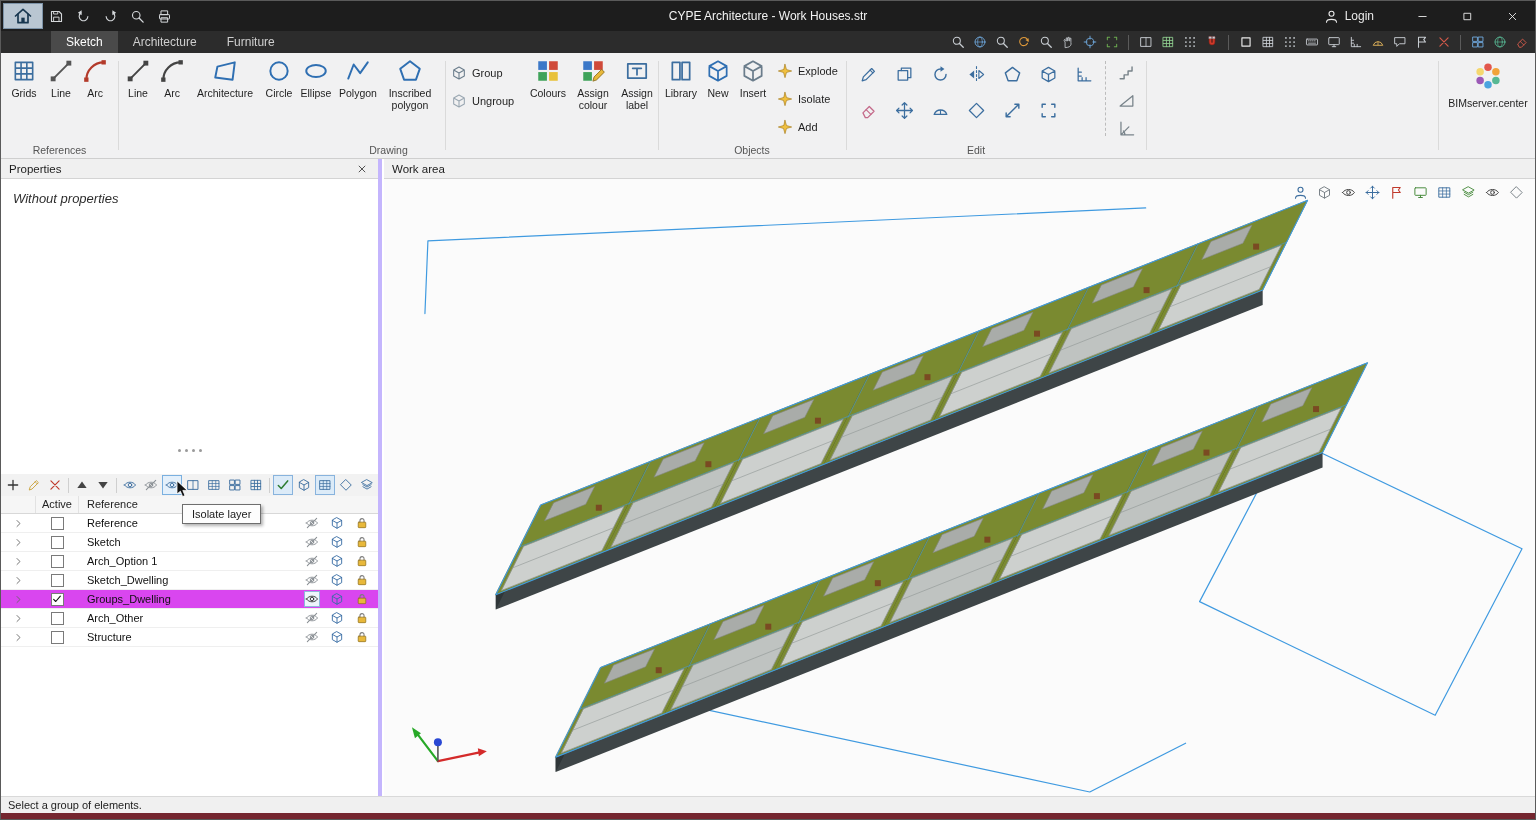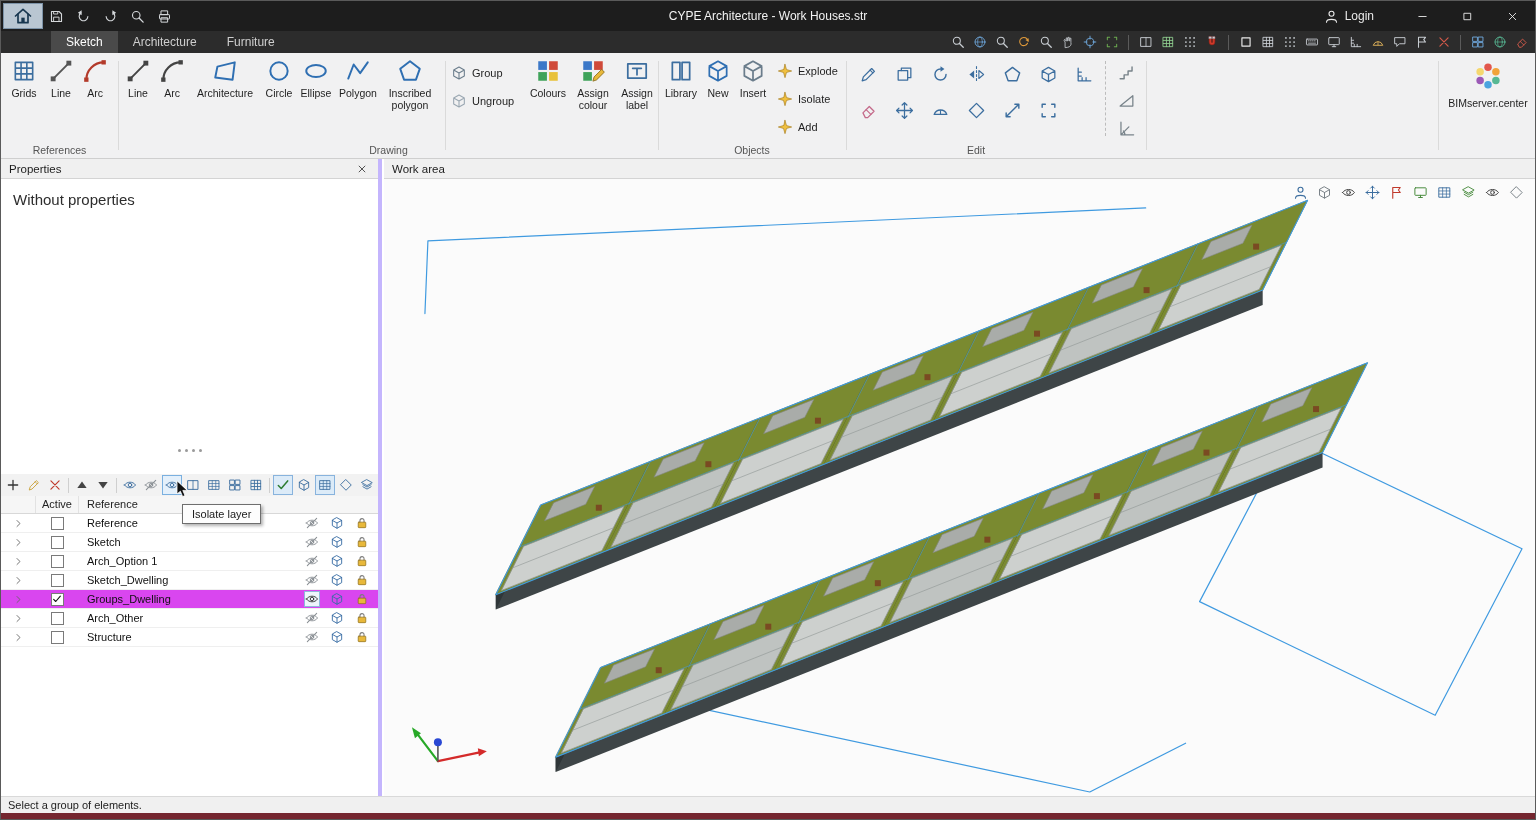--- a/index.html
+++ b/index.html
@@ -43,21 +43,21 @@
 .ebtn svg{width:19px;height:19px}
 .edit-colsep{position:absolute;top:8px;bottom:22px;border-left:1px dashed #bcbcbc}
 .bimbtn{position:absolute;left:1440px;top:0;width:94px;height:100%;display:flex;flex-direction:column;align-items:center;padding-top:8px;gap:6px;font-size:10.5px;color:#1f1f1f}
 .bimbtn svg{width:30px;height:30px}
 
 
 .leftpanel{position:absolute;left:0;top:158px;width:381px;bottom:23px;background:#fff;border-right:4px solid #c4b5fd}
 .panel-h{height:20px;background:#f0f0f0;border-bottom:1px solid #d4d4d4;display:flex;align-items:center;font-size:11.5px;color:#1d1d1d;padding:0 8px}
 .panel-h .close{margin-left:auto;color:#333;width:16px;height:16px;display:flex;align-items:center;justify-content:center}
 .panel-h .close svg{width:10px;height:10px}
-.props-empty{position:absolute;left:12px;top:32px;font-size:15px;color:#2d2d2d}
+.props-empty{position:absolute;left:12px;top:32px;font-size:13px;font-style:italic;color:#2d2d2d}
 .splitter-dots{position:absolute;top:290px;left:0;right:0;display:flex;justify-content:center;gap:4px}
 .splitter-dots i{width:3px;height:3px;border-radius:50%;background:#9a9a9a}
 .etabs{position:absolute;top:296px;left:0;right:0;height:18px;background:#e7e7e7;border-top:1px solid #d2d2d2;border-bottom:1px solid #d2d2d2;display:flex;font-size:11px;color:#222}
 .etab{padding:0 10px;display:flex;align-items:center;border-right:1px solid #cfcfcf}
 .etab.active{background:#f9f9f9}
 .etoolbar{position:absolute;top:315px;left:0;right:0;height:22px;background:#f2f2f2;display:flex;align-items:center;padding-left:2px;gap:1px}
 .tbtn{width:20px;height:20px;display:flex;align-items:center;justify-content:center;border:1px solid transparent;flex:0 0 auto}
 .tbtn svg{width:14px;height:14px}
 .tbtn.hover{border:1px solid #7ab0e0;background:#e4f0fb}
 .tbtn.on{border:1px solid #88b3dd;background:#dcebf8}

